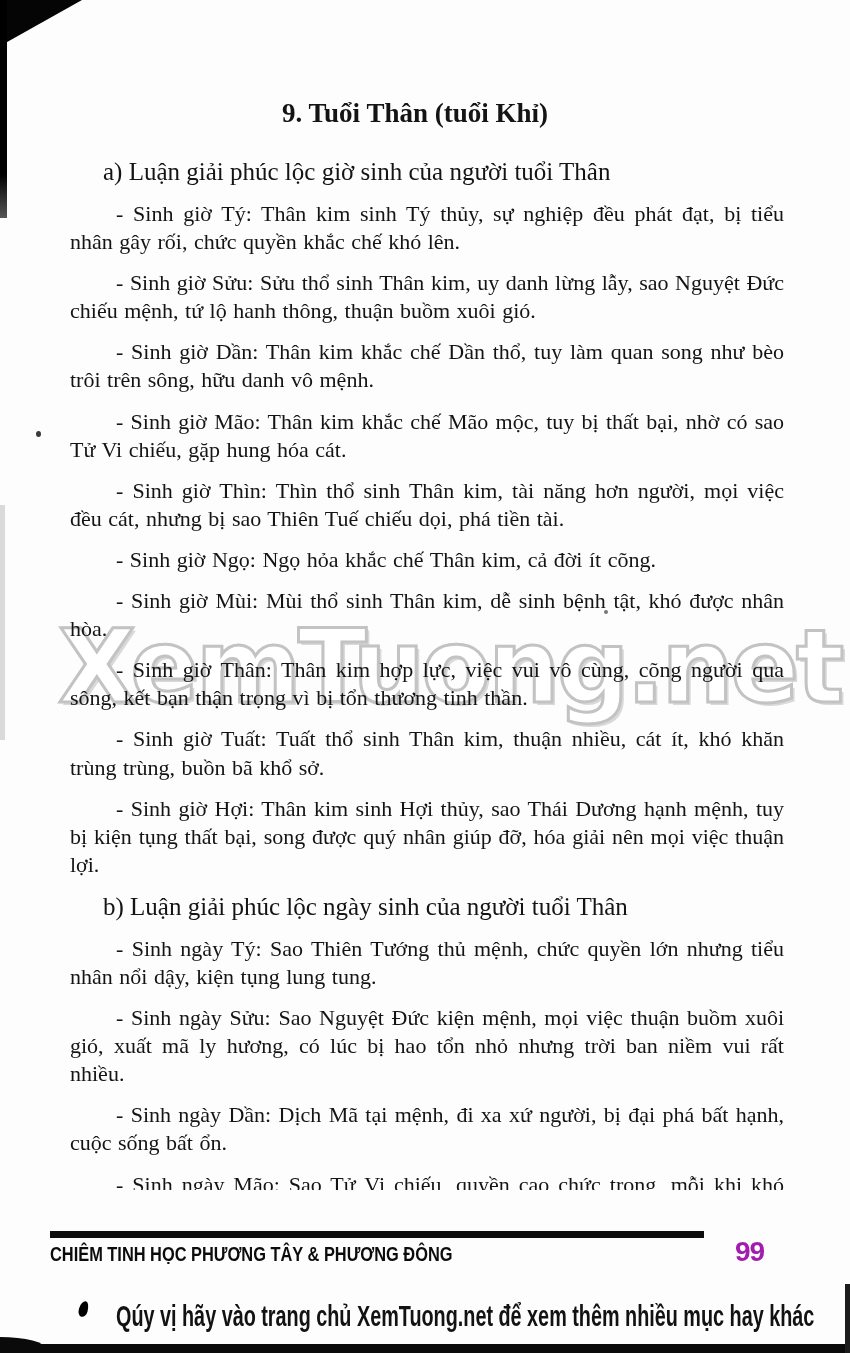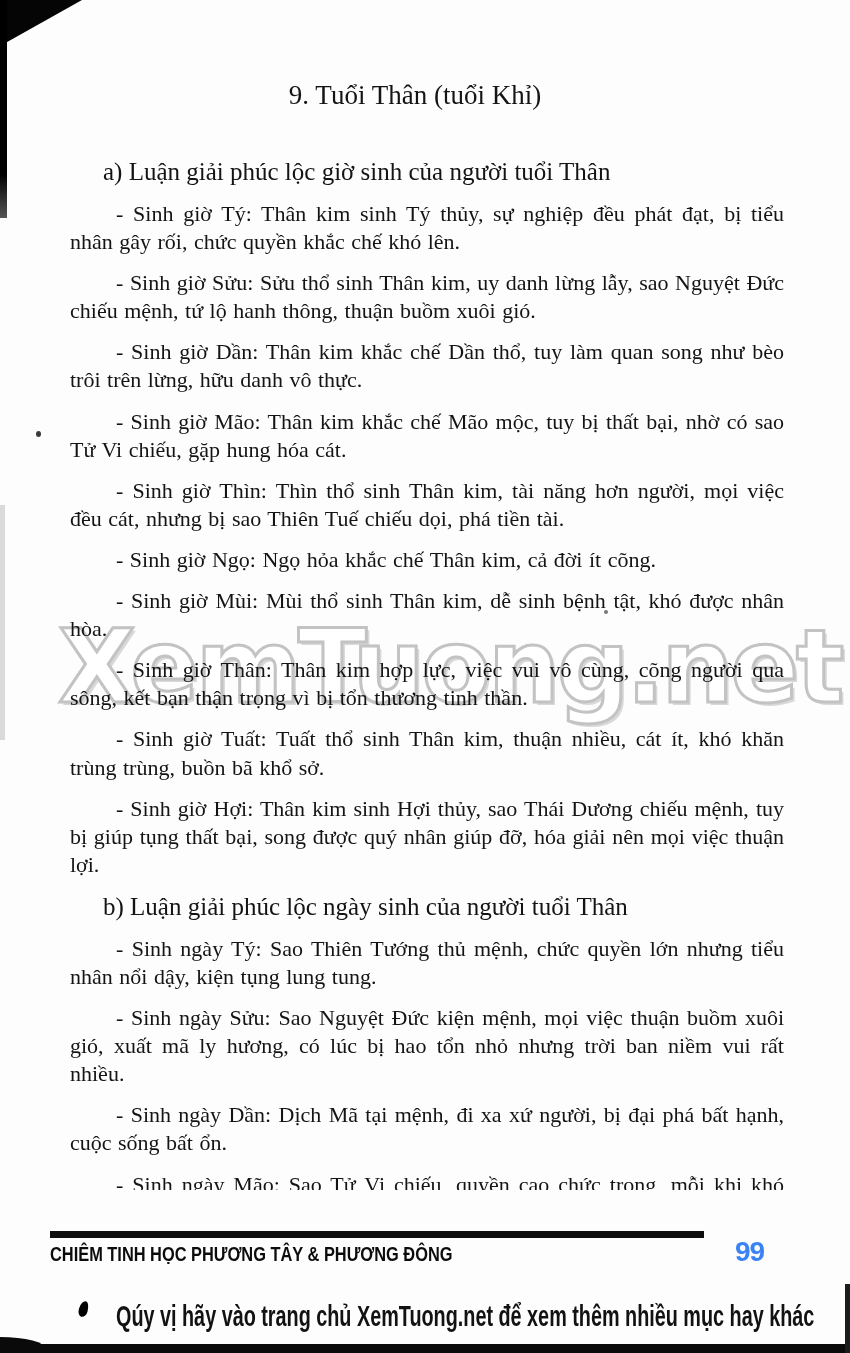--- a/index.html
+++ b/index.html
@@ -72,25 +72,25 @@
     letter-spacing: -3px;
     color: #ffffff;
     -webkit-text-stroke: 3px #c3c3c3;
     text-shadow: 3px 3px 0 #d9d9d9, -1px -1px 0 #cfcfcf;
     white-space: nowrap;
     user-select: none;
   }
 
   
   .page-title {
-    position: absolute; top: 80px; left: 0; right: 20px;
+    position: absolute; top: 98px; left: 0; right: 20px;
     margin: 0;
     text-align: center;
     font-size: 27px;
-    font-weight: normal;
+    font-weight: bold;
     z-index: 2;
   }
   main.content {
     position: absolute; top: 150px; left: 57px;
     width: 740px; height: 1040px;
     overflow: hidden;
     z-index: 2;
   }
   .section-heading {
     font-size: 25px;
@@ -125,21 +125,21 @@
     transform-origin: left center;
     color: #0c0c0c;
     z-index: 3;
   }
   .footer-page-number {
     position: absolute; left: 735px; top: 1236px;
     font-family: "Liberation Sans", sans-serif;
     font-weight: bold;
     font-size: 28px;
     letter-spacing: -1px;
-    color: #3b82f6;
+    color: #a21caf;
     z-index: 3;
   }
 
   
   .ink-mark {
     position: absolute; left: 79px; top: 1301px;
     width: 9px; height: 16px;
     background: #000;
     border-radius: 60% 40% 55% 45% / 55% 60% 40% 45%;
     transform: rotate(14deg);
@@ -171,28 +171,28 @@
 <div class="dot-artifact-2"></div>
 
 <div class="watermark">XemTuong.net</div>
 
 <h1 class="page-title">9. Tuổi Thân (tuổi Khỉ)</h1>
 
 <main class="content" id="content">
     <h2 class="section-heading">a) Luận giải phúc lộc giờ sinh của người tuổi Thân</h2>
     <p class="para">- Sinh giờ Tý: Thân kim sinh Tý thủy, sự nghiệp đều phát đạt, bị tiểu nhân gây rối, chức quyền khắc chế khó lên.</p>
     <p class="para">- Sinh giờ Sửu: Sửu thổ sinh Thân kim, uy danh lừng lẫy, sao Nguyệt Đức chiếu mệnh, tứ lộ hanh thông, thuận buồm xuôi gió.</p>
-    <p class="para">- Sinh giờ Dần: Thân kim khắc chế Dần thổ, tuy làm quan song như bèo trôi trên lừng, hữu danh vô thực.</p>
+    <p class="para">- Sinh giờ Dần: Thân kim khắc chế Dần thổ, tuy làm quan song như bèo trôi trên sông, hữu danh vô mệnh.</p>
     <p class="para">- Sinh giờ Mão: Thân kim khắc chế Mão mộc, tuy bị thất bại, nhờ có sao Tử Vi chiếu, gặp hung hóa cát.</p>
     <p class="para">- Sinh giờ Thìn: Thìn thổ sinh Thân kim, tài năng hơn người, mọi việc đều cát, nhưng bị sao Thiên Tuế chiếu dọi, phá tiền tài.</p>
     <p class="para">- Sinh giờ Ngọ: Ngọ hỏa khắc chế Thân kim, cả đời ít cõng.</p>
     <p class="para">- Sinh giờ Mùi: Mùi thổ sinh Thân kim, dễ sinh bệnh tật, khó được nhân hòa.</p>
     <p class="para">- Sinh giờ Thân: Thân kim hợp lực, việc vui vô cùng, cõng người qua sông, kết bạn thận trọng vì bị tổn thương tinh thần.</p>
     <p class="para">- Sinh giờ Tuất: Tuất thổ sinh Thân kim, thuận nhiều, cát ít, khó khăn trùng trùng, buồn bã khổ sở.</p>
-    <p class="para">- Sinh giờ Hợi: Thân kim sinh Hợi thủy, sao Thái Dương chiếu mệnh, tuy bị giúp tụng thất bại, song được quý nhân giúp đỡ, hóa giải nên mọi việc thuận lợi.</p>
+    <p class="para">- Sinh giờ Hợi: Thân kim sinh Hợi thủy, sao Thái Dương hạnh mệnh, tuy bị kiện tụng thất bại, song được quý nhân giúp đỡ, hóa giải nên mọi việc thuận lợi.</p>
     <h2 class="section-heading">b) Luận giải phúc lộc ngày sinh của người tuổi Thân</h2>
     <p class="para">- Sinh ngày Tý: Sao Thiên Tướng thủ mệnh, chức quyền lớn nhưng tiểu nhân nổi dậy, kiện tụng lung tung.</p>
     <p class="para">- Sinh ngày Sửu: Sao Nguyệt Đức kiện mệnh, mọi việc thuận buồm xuôi gió, xuất mã ly hương, có lúc bị hao tổn nhỏ nhưng trời ban niềm vui rất nhiều.</p>
     <p class="para">- Sinh ngày Dần: Dịch Mã tại mệnh, đi xa xứ người, bị đại phá bất hạnh, cuộc sống bất ổn.</p>
     <p class="para">- Sinh ngày Mão: Sao Tử Vi chiếu, quyền cao chức trọng, mỗi khi khó lớn thường bị ám hại, sau đó mới yên.</p>
   </main>
 
 <div class="footer-rule"></div>
 <div class="footer-book-title">CHIÊM TINH HỌC PHƯƠNG TÂY &amp; PHƯƠNG ĐÔNG</div>
 <div class="footer-page-number">99</div>

